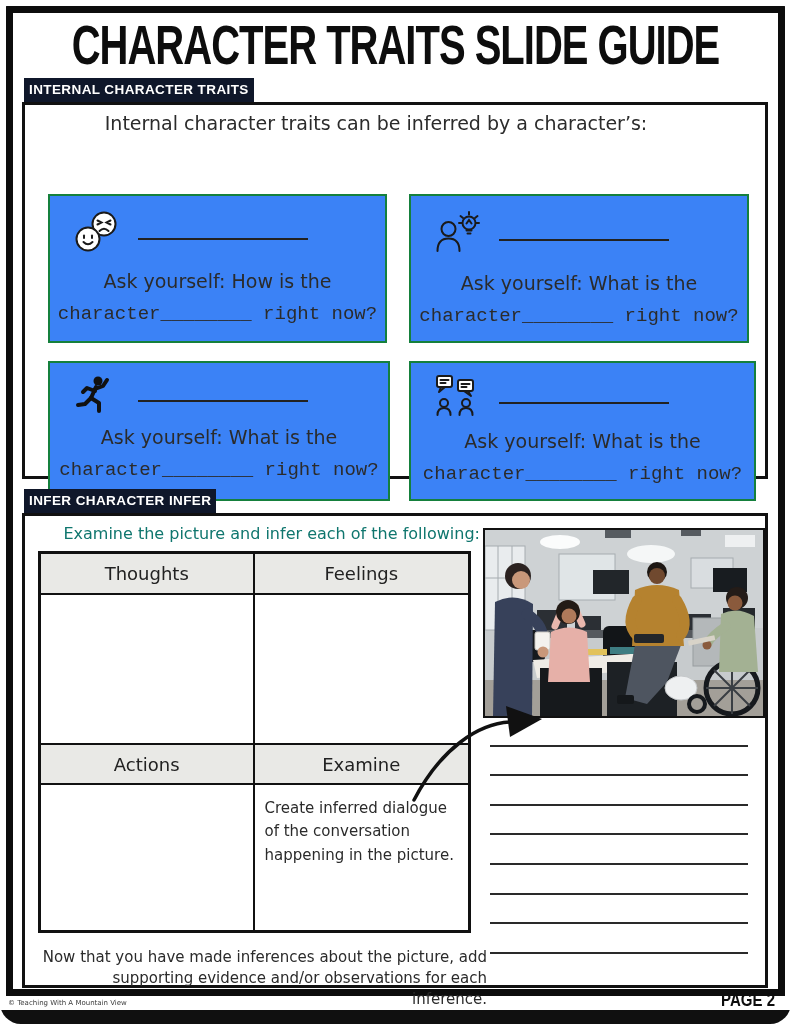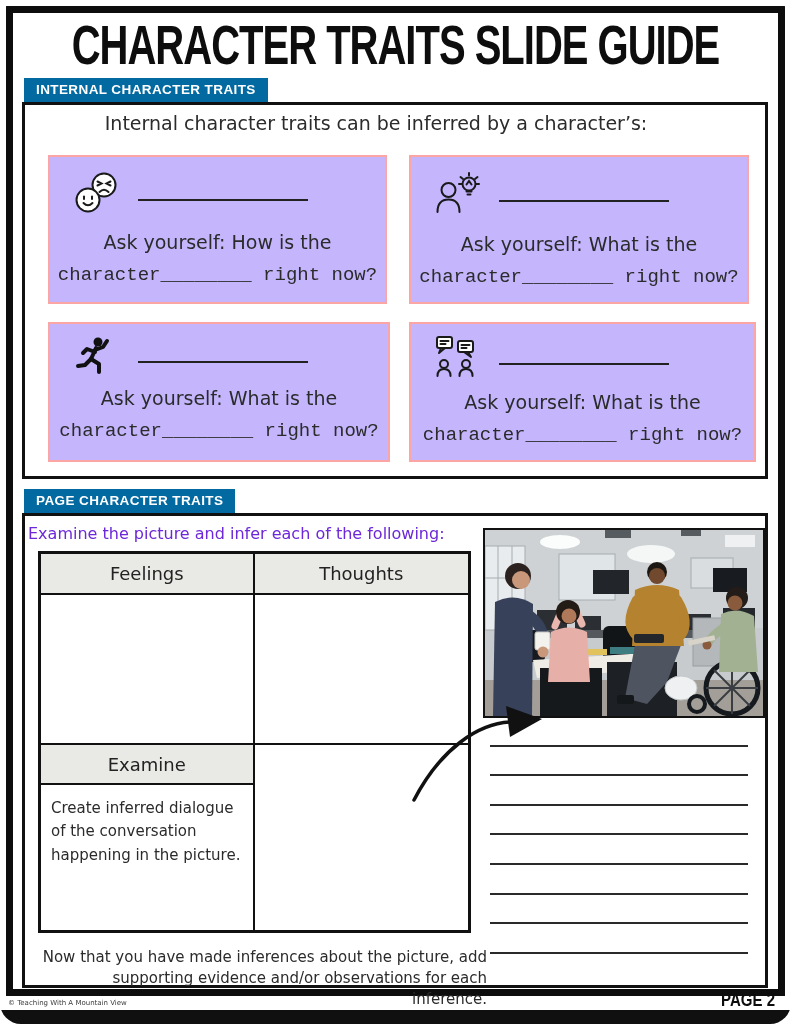--- a/index.html
+++ b/index.html
@@ -2,32 +2,32 @@
 <html><head>
 <meta charset="utf-8">
 <style>
   html,body{margin:0;padding:0;background:#ffffff;}
   .page{position:relative;width:791px;height:1024px;background:#ffffff;overflow:hidden;
         font-family:"DejaVu Sans",sans-serif;color:#262626;border-radius:21px;}
   .frame{position:absolute;left:6px;top:6px;width:765px;height:976px;border:7px solid #0d0d0d;}
   .title{position:absolute;left:0;right:0;top:14px;margin:0;text-align:center;white-space:nowrap;
          font-family:"Liberation Sans",sans-serif;font-weight:900;font-size:40px;letter-spacing:-1px;
          color:#0d0d0d;transform:scaleY(1.38);transform-origin:center top;}
-  .tab{position:absolute;height:24px;line-height:24px;padding:0 12px;background:#0369a1;color:#ffffff;
+  .tab{position:absolute;height:24px;line-height:24px;padding:0 5px;background:#0f172a;color:#ffffff;
        font-family:"Liberation Sans",sans-serif;font-weight:900;font-size:13.5px;letter-spacing:.4px;}
   .tab1{left:24px;top:78px;}
   .tab2{left:24px;top:489px;}
   .sbox{position:absolute;border:3px solid #111;background:#fff;}
   .s1box{left:22px;top:102px;width:740px;height:371px;}
   .s2box{left:22px;top:513px;width:740px;height:469px;}
   .s1intro{position:absolute;left:22px;top:112px;width:708px;margin:0;text-align:center;
            font-size:19px;color:#2b2b2b;}
-  .s2intro{position:absolute;left:28px;top:524px;width:452px;margin:0;text-align:left;
-           font-size:16px;color:#6d28d9;}
-  .card{position:absolute;border:2px solid #fca5a5;background:#c4b5fd;}
+  .s2intro{position:absolute;left:28px;top:524px;width:452px;margin:0;text-align:right;
+           font-size:16px;color:#0f766e;}
+  .card{position:absolute;border:2px solid #15803d;background:#3b82f6;margin-top:39px;}
   .card1{left:48px;top:155px;width:335px;height:145px;}
   .card2{left:409px;top:155px;width:336px;height:145px;}
   .card3{left:48px;top:322px;width:338px;height:136px;}
   .card4{left:409px;top:322px;width:343px;height:136px;}
   .card-top{display:flex;align-items:center;margin:14px 0 0 24px;}
   .card3 .card-top,.card4 .card-top{margin-top:11px;}
   .icon{display:inline-flex;width:52px;justify-content:flex-start;}
   .blank-line{width:170px;border-bottom:2.5px solid #222;height:1px;margin-left:12px;position:relative;top:6px;}
   .q{margin:0;text-align:center;font-size:19px;color:#2b2b2b;}
   .q1{margin-top:16px;}
@@ -140,29 +140,30 @@
           <circle cx="31" cy="29" r="4"></circle>
           <path d="M24.5 41 Q24.5 34 31 34 Q37.5 34 37.5 41"></path>
         </svg>
       </span>
       <span class="blank-line"></span>
     </div>
     <p class="q q1">Ask yourself: What is the</p>
     <p class="q q2">character________ right now?</p>
   </div>
 
-  <div class="tab tab2">PAGE CHARACTER TRAITS</div>
+  <div class="tab tab2">INFER CHARACTER INFER</div>
   <div class="sbox s2box"></div>
   <p class="s2intro">Examine the picture and infer each of the following:</p>
 
   <div class="itable">
+    <div class="cell hcell">Thoughts</div>
     <div class="cell hcell">Feelings</div>
-    <div class="cell hcell">Thoughts</div>
     <div class="cell"></div>
     <div class="cell"></div>
+    <div class="cell hcell">Actions</div>
     <div class="cell hcell">Examine</div>
     <div class="cell last"></div>
     <div class="cell last note-cell">Create inferred dialogue of the conversation happening in the picture.</div>
   </div>
 
   <div class="photo">
     <svg width="278" height="186" viewBox="0 0 278 186">
       <rect x="0" y="0" width="278" height="186" fill="#c7cbcd"></rect>
       <rect x="0" y="0" width="278" height="98" fill="#ced2d4"></rect>
       <g>

